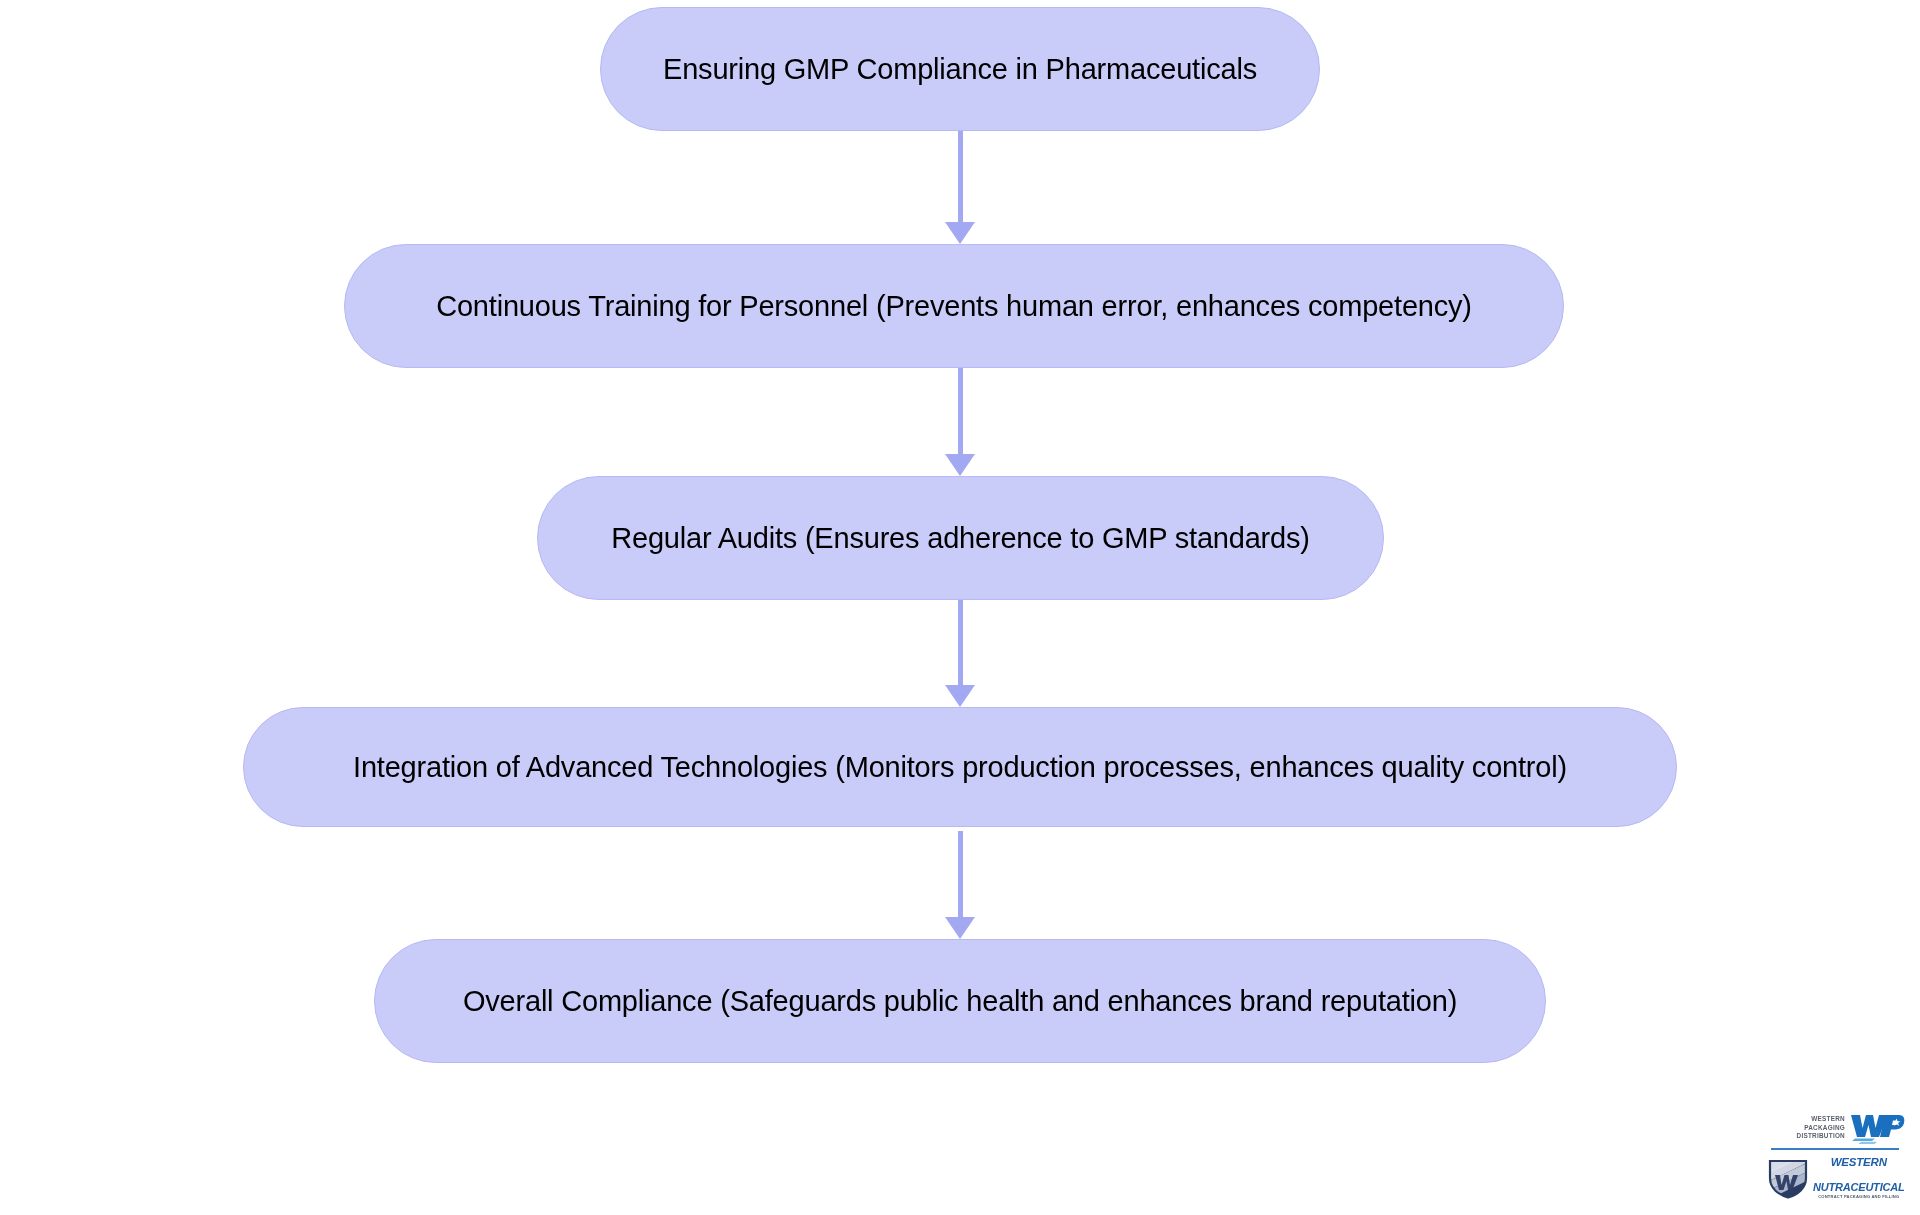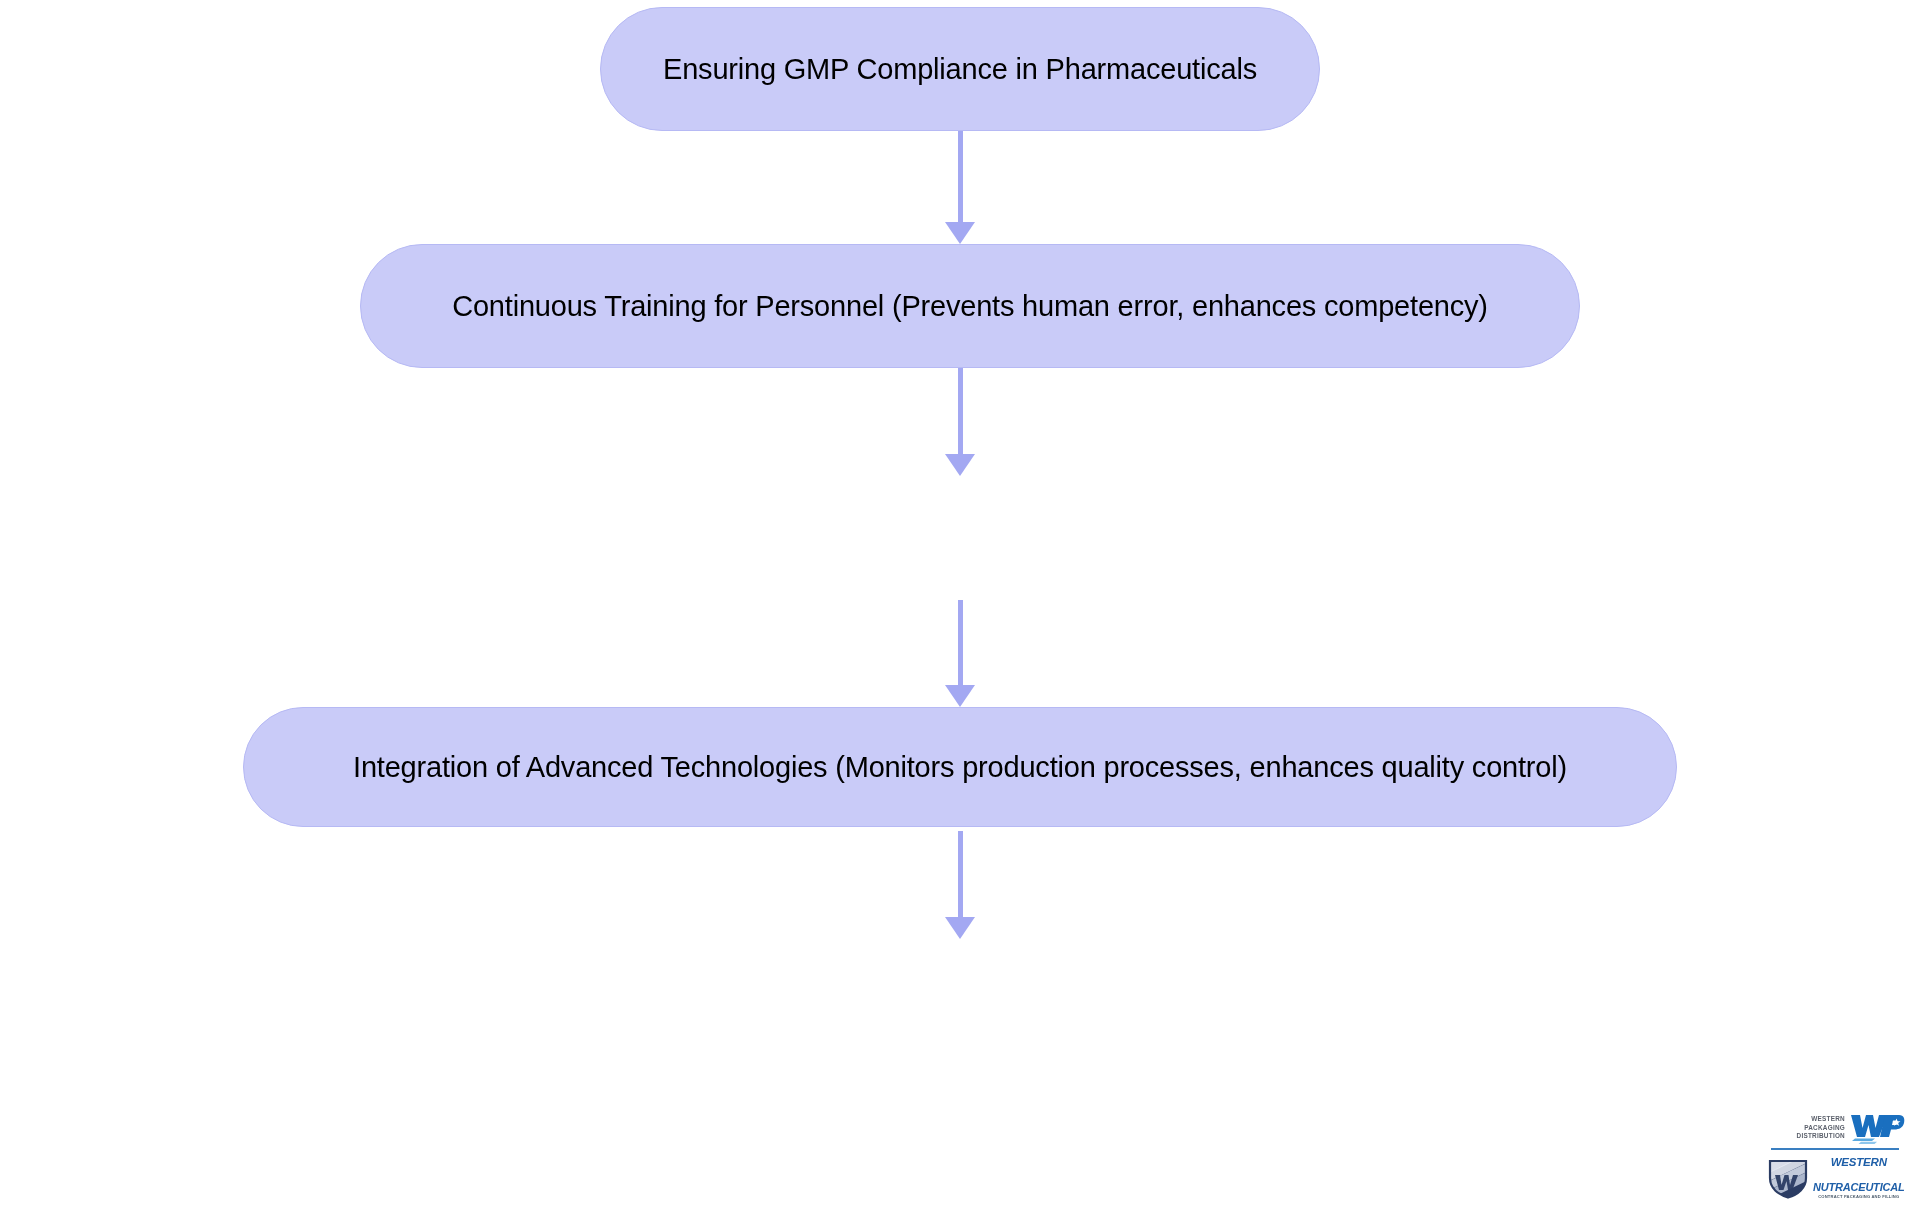--- a/index.html
+++ b/index.html
@@ -37,21 +37,21 @@
     padding: 0 34px;
   }
 
   .node-label {
     display: block;
     text-align: center;
   }
 
   
   #node-1 { left: 600px;  top: 7px;    width: 720px;  height: 124px; }
-  #node-2 { left: 360px;  top: 244px;  width: 1220px; height: 124px; }
+  #node-2 { left: 344px;  top: 244px;  width: 1220px; height: 124px; }
   #node-3 { left: 537px;  top: 476px;  width: 847px;  height: 124px; }
   #node-4 { left: 243px;  top: 707px;  width: 1434px; height: 120px; }
   #node-5 { left: 374px;  top: 939px;  width: 1172px; height: 124px; }
 
   
   .connector {
     position: absolute;
     left: 959px;
     width: 2px;
   }
@@ -199,35 +199,41 @@
 
   <div class="node" id="node-2">
     <span class="node-label">Continuous Training for Personnel (Prevents human error, enhances competency)</span>
   </div>
 
   <div class="connector" id="conn-2">
     <div class="shaft"></div>
     <div class="head"></div>
   </div>
 
+  <div class="node" id="node-3">
+    <span class="node-label">Regular Audits (Ensures adherence to GMP standards)</span>
+  </div>
 
   <div class="connector" id="conn-3">
     <div class="shaft"></div>
     <div class="head"></div>
   </div>
 
   <div class="node" id="node-4">
     <span class="node-label">Integration of Advanced Technologies (Monitors production processes, enhances quality control)</span>
   </div>
 
   <div class="connector" id="conn-4">
     <div class="shaft"></div>
     <div class="head"></div>
   </div>
 
+  <div class="node" id="node-5">
+    <span class="node-label">Overall Compliance (Safeguards public health and enhances brand reputation)</span>
+  </div>
 
   <div id="logo-block">
 
     <div id="logo-wpd">
       <div id="wpd-wordmark">WESTERN
 PACKAGING
 DISTRIBUTION</div>
       <div id="wpd-mark">
         <svg width="56" height="34" viewBox="0 0 56 34" xmlns="http://www.w3.org/2000/svg">
 

